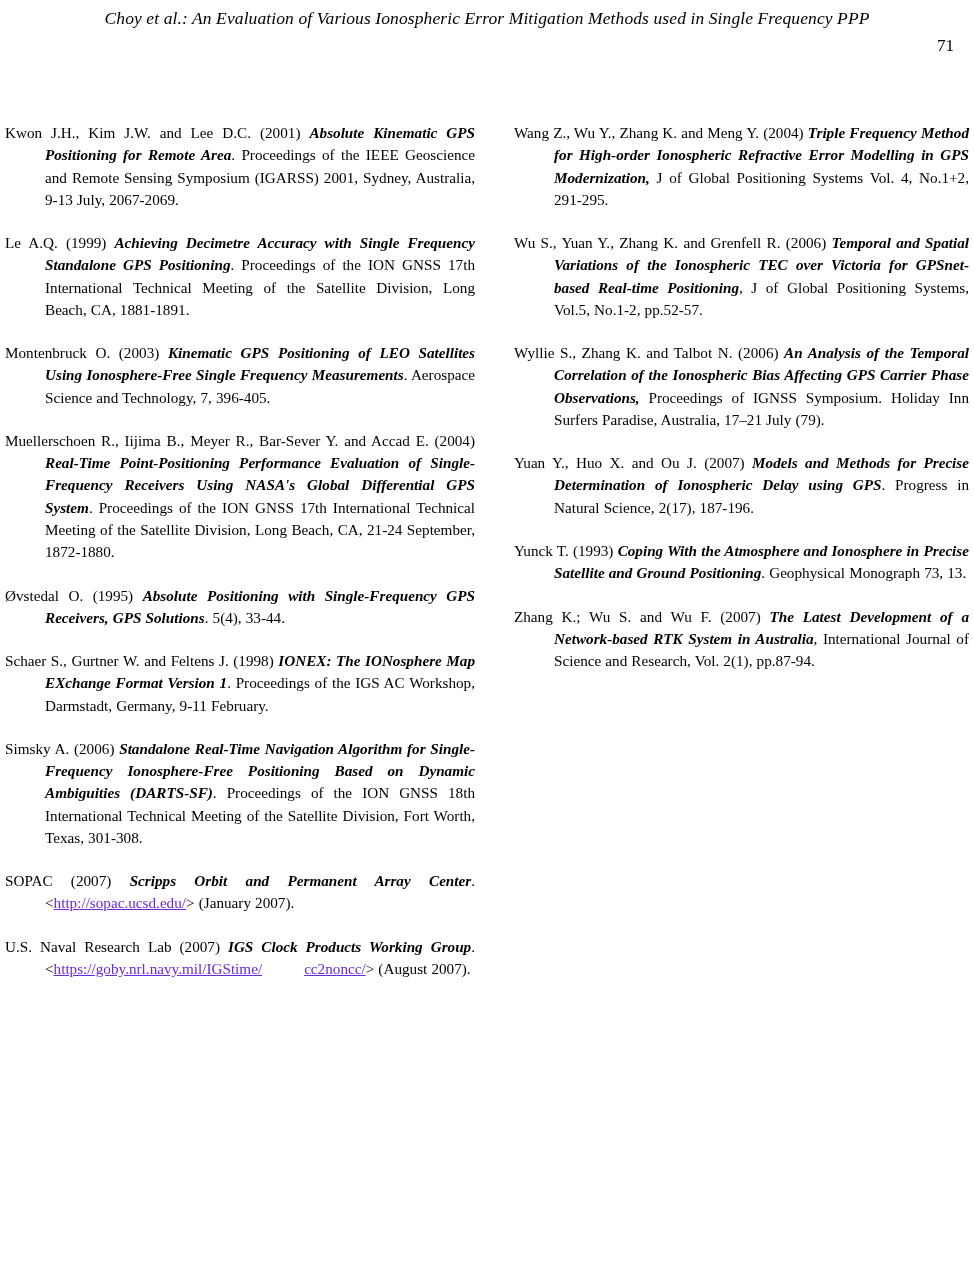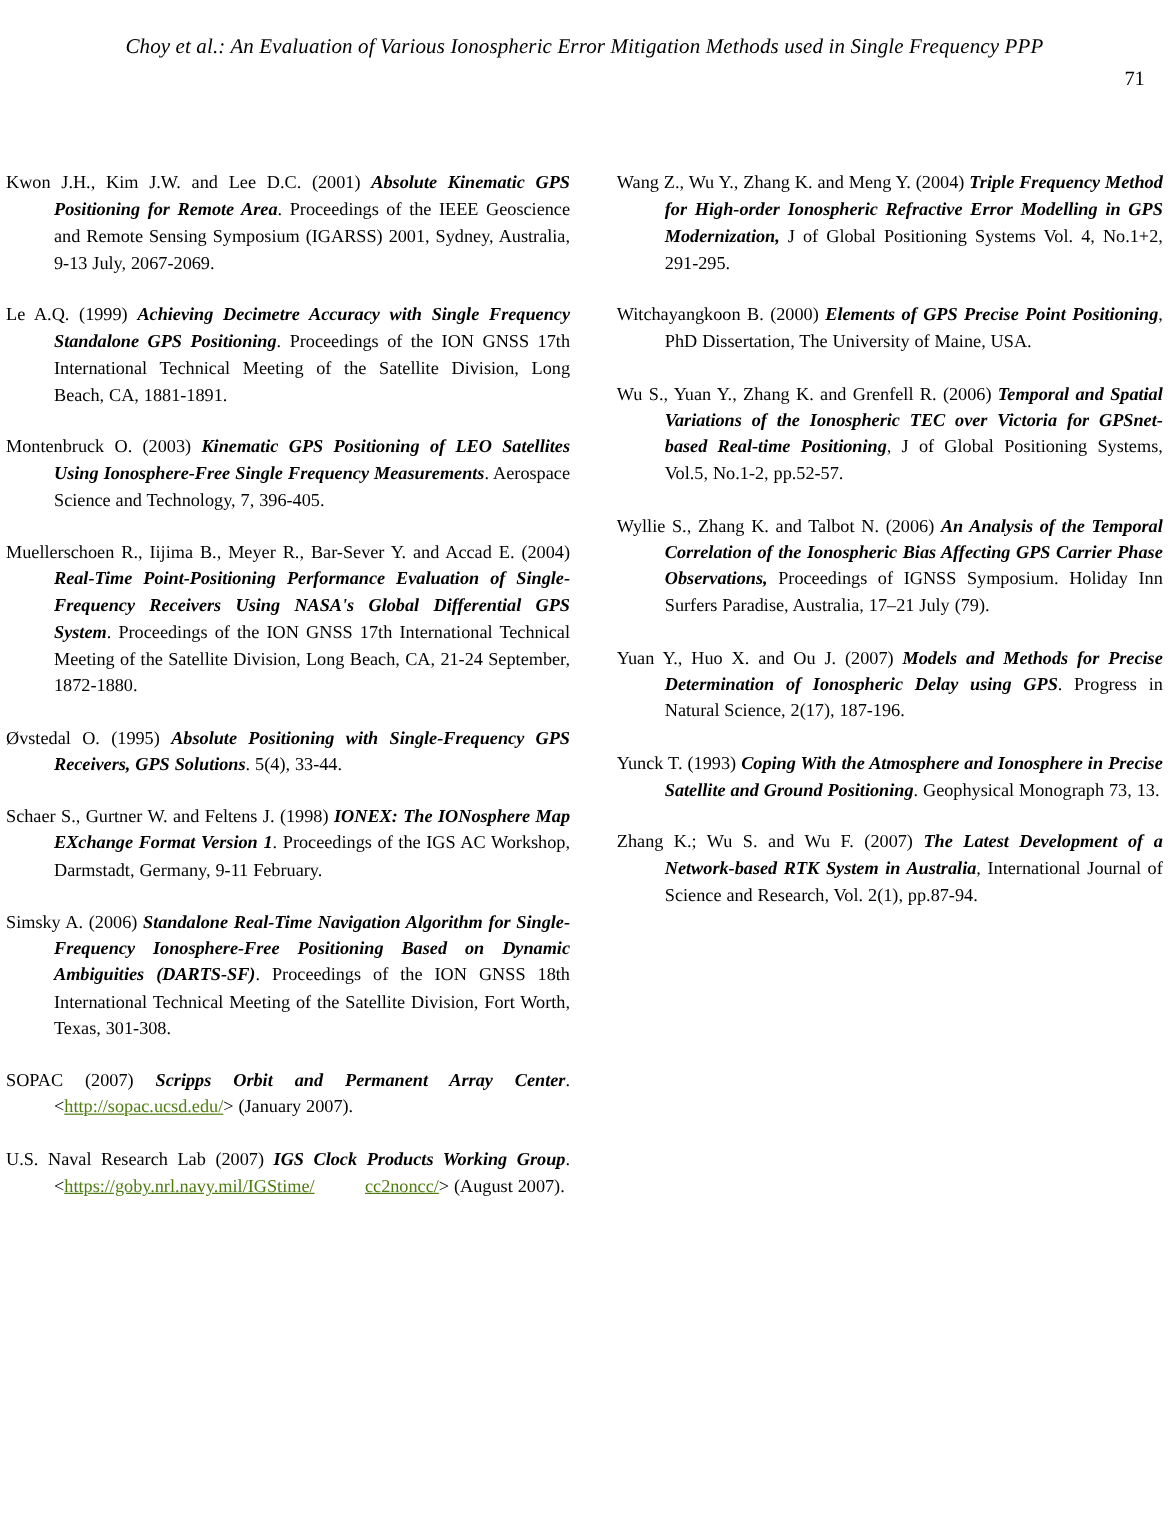--- a/index.html
+++ b/index.html
@@ -14,21 +14,20 @@
     color: #000000;
     position: relative;
     overflow: hidden;
   }
 
   .page {
     position: relative;
     width: 974px;
     height: 1003px;
     box-sizing: border-box;
-    margin-top: 20px;
   }
 
   
   .running-head {
     position: absolute;
     top: 8px;
     left: 0;
     width: 974px;
     text-align: center;
     font-style: italic;
@@ -76,21 +75,21 @@
     word-spacing: 0.02em;
   }
   .ref:last-child { margin-bottom: 0; }
 
   .ti {
     font-weight: bold;
     font-style: italic;
   }
 
   a.link {
-    color: #4d7c0f;
+    color: #6d28d9;
     text-decoration: underline;
   }
   .gap {
     display: inline-block;
     width: 42px;
     text-decoration: underline;
     color: #2222cc;
   }
 </style>
 </head>
@@ -143,23 +142,20 @@
       </p>
 
     </div>
 
     <div class="col right">
 
       <p class="ref">
         <span>Wang Z., Wu Y., Zhang K. and Meng Y. (2004) </span><span class="ti">Triple Frequency Method for High-order Ionospheric Refractive Error Modelling in GPS Modernization,</span><span> J of Global Positioning Systems Vol. 4, No.1+2, 291-295.</span>
       </p>
 
-      <p class="ref">
-        <span>Witchayangkoon B. (2000) </span><span class="ti">Elements of GPS Precise Point Positioning</span><span>, PhD Dissertation, The University of Maine, USA.</span>
-      </p>
 
       <p class="ref">
         <span>Wu S., Yuan Y., Zhang K. and Grenfell R. (2006) </span><span class="ti">Temporal and Spatial Variations of the Ionospheric TEC over Victoria for GPSnet-based Real-time Positioning</span><span>, J of Global Positioning Systems, Vol.5, No.1-2, pp.52-57.</span>
       </p>
 
       <p class="ref">
         <span>Wyllie S., Zhang K. and Talbot N. (2006) </span><span class="ti">An Analysis of the Temporal Correlation of the Ionospheric Bias Affecting GPS Carrier Phase Observations,</span><span> Proceedings of IGNSS Symposium. Holiday Inn Surfers Paradise, Australia, 17–21 July (79).</span>
       </p>
 
       <p class="ref">

